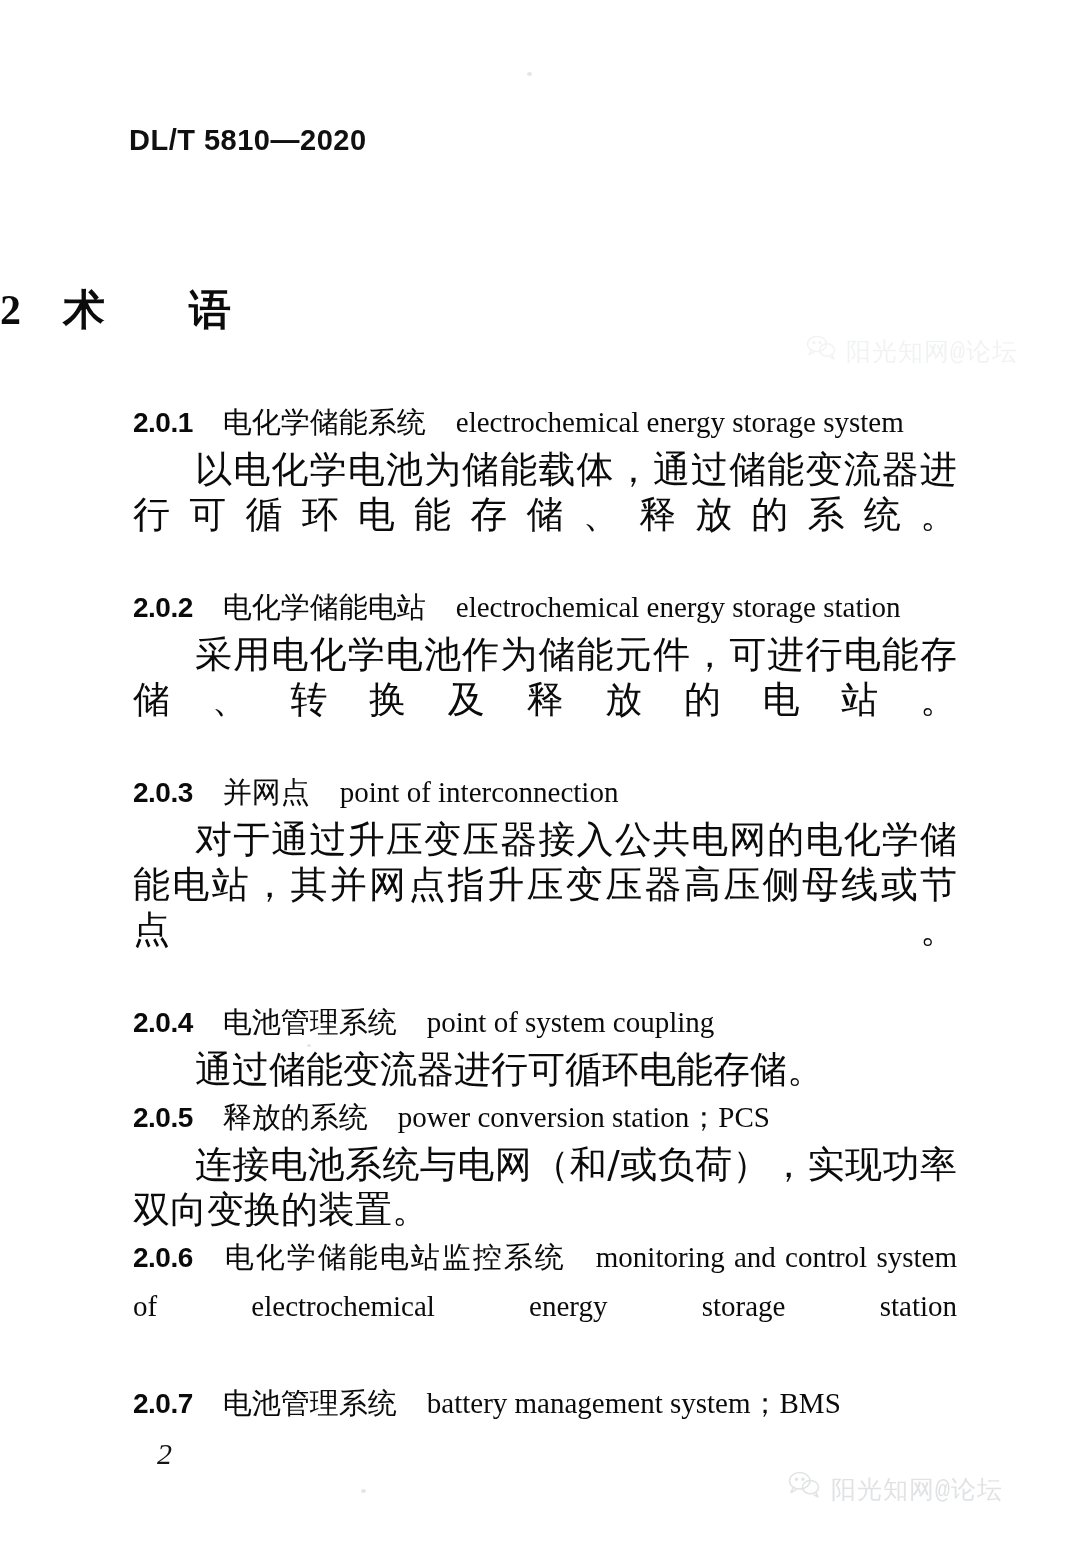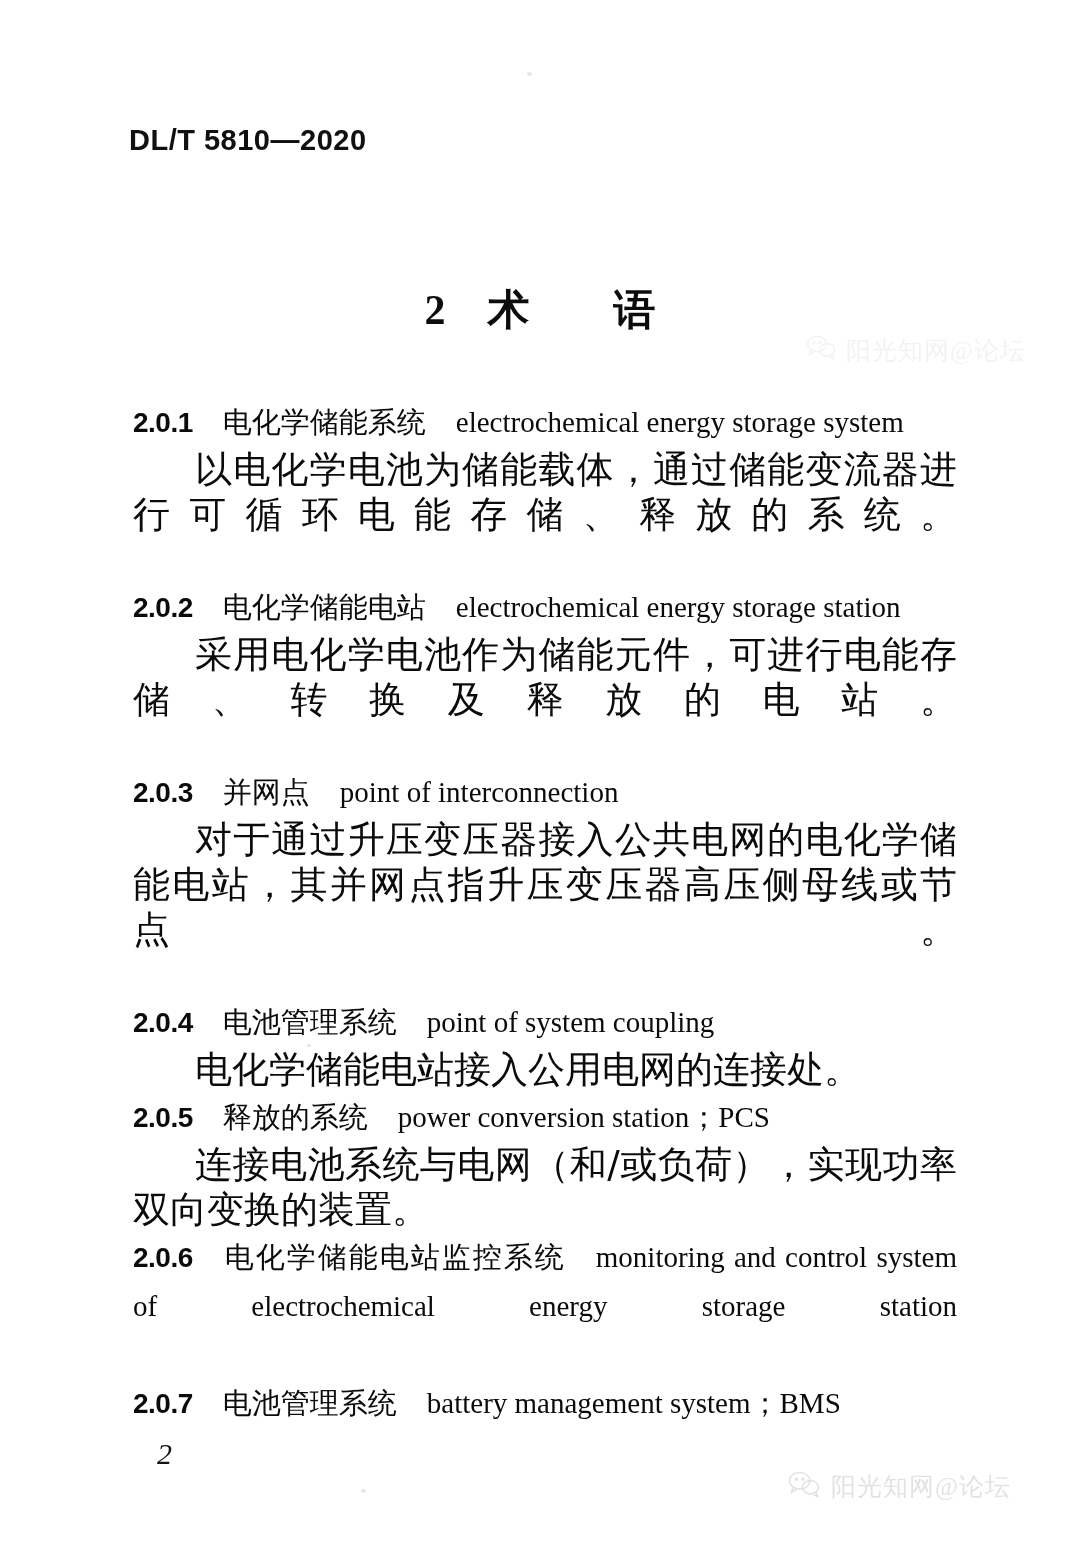--- a/index.html
+++ b/index.html
@@ -29,21 +29,20 @@
     color: #101010;
     white-space: nowrap;
   }
 
   
   .chapter-title {
     position: absolute;
     left: 0;
     top: 282px;
     width: 1080px;
-    text-align: center;
     font-family: "Liberation Serif", "DejaVu Serif", serif;
     font-weight: bold;
     font-size: 42px;
     color: #0c0c0c;
     white-space: pre;
   }
 
   
   .body-col {
     position: absolute;
@@ -114,25 +113,25 @@
     font-family: "Liberation Serif", "DejaVu Serif", serif;
     font-style: italic;
     font-size: 30px;
     color: #141414;
   }
 
   
   .watermark {
     position: absolute;
     display: flex;
-    align-items: flex-start;
+    align-items: flex-end;
     gap: 10px;
     opacity: 0.30;
     color: #9aa0a6;
-    font-family: Liberation Serif, serif;
+    font-family: Liberation Mono, monospace;
     font-size: 25px;
     white-space: nowrap;
     pointer-events: none;
     user-select: none;
   }
   .watermark.bottom-right { left: 787px; top: 1470px; }
   .watermark.mid-right    { left: 806px; top: 334px; opacity: 0.13; }
 
   .wm-icon { flex: 0 0 auto; }
   .wm-text { letter-spacing: 1px; }
@@ -174,21 +173,21 @@
       <p class="term-head">
         <span class="term-no">2.0.3</span><span class="gap-lg"></span><span class="term-cn">并网点</span><span class="gap-lg"></span><span class="term-en">point of interconnection</span>
       </p>
       <p class="term-def">对于通过升压变压器接入公共电网的电化学储能电站，其并网点指升压变压器高压侧母线或节点。</p>
     </div>
 
     <div class="term">
       <p class="term-head">
         <span class="term-no">2.0.4</span><span class="gap-lg"></span><span class="term-cn">电池管理系统</span><span class="gap-lg"></span><span class="term-en">point of system coupling</span>
       </p>
-      <p class="term-def last">电化学储能电站接入公用电网的连接处。</p>
+      <p class="term-def last">通过储能变流器进行可循环电能存储。</p>
     </div>
 
     <div class="term">
       <p class="term-head">
         <span class="term-no">2.0.5</span><span class="gap-lg"></span><span class="term-cn">释放的系统</span><span class="gap-lg"></span><span class="term-en">power conversion station；PCS</span>
       </p>
       <p class="term-def last">连接电池系统与电网（和/或负荷），实现功率双向变换的装置。</p>
     </div>
 
     <div class="term">

